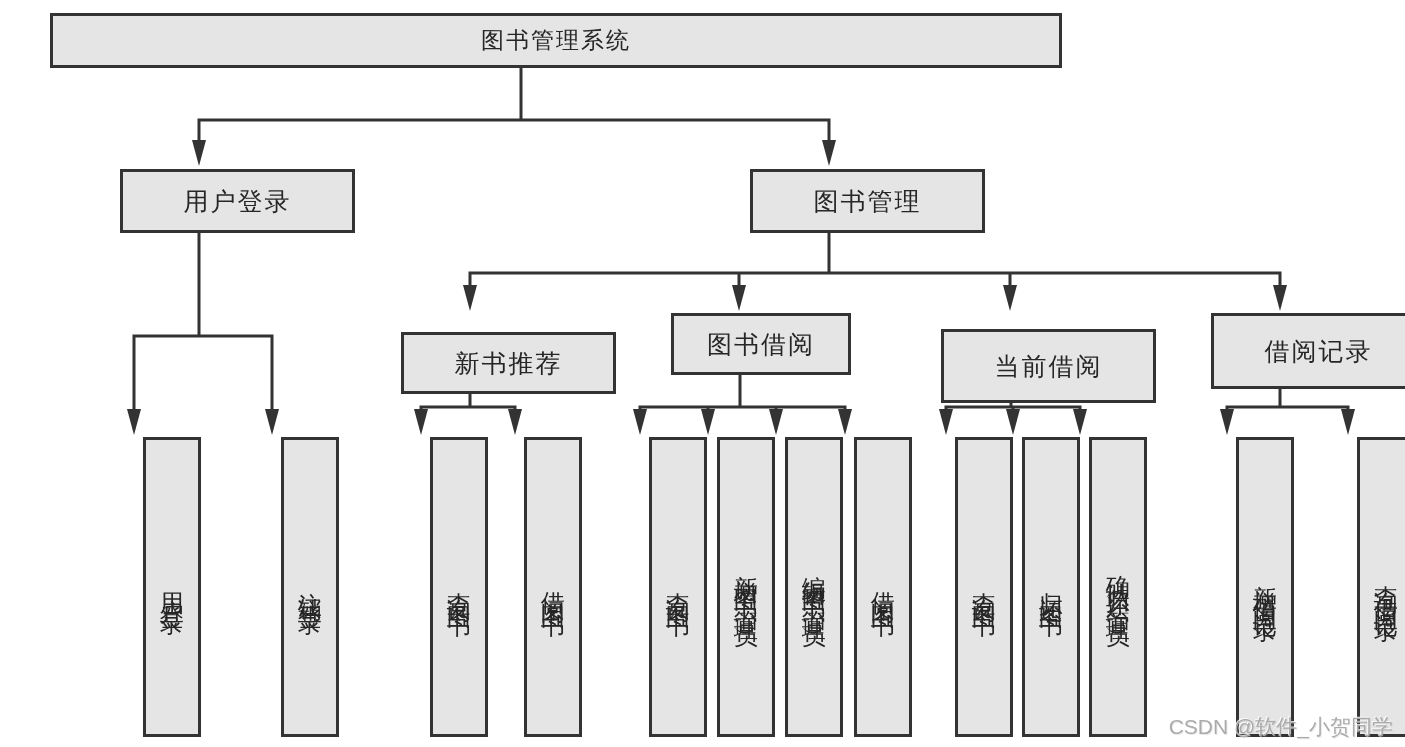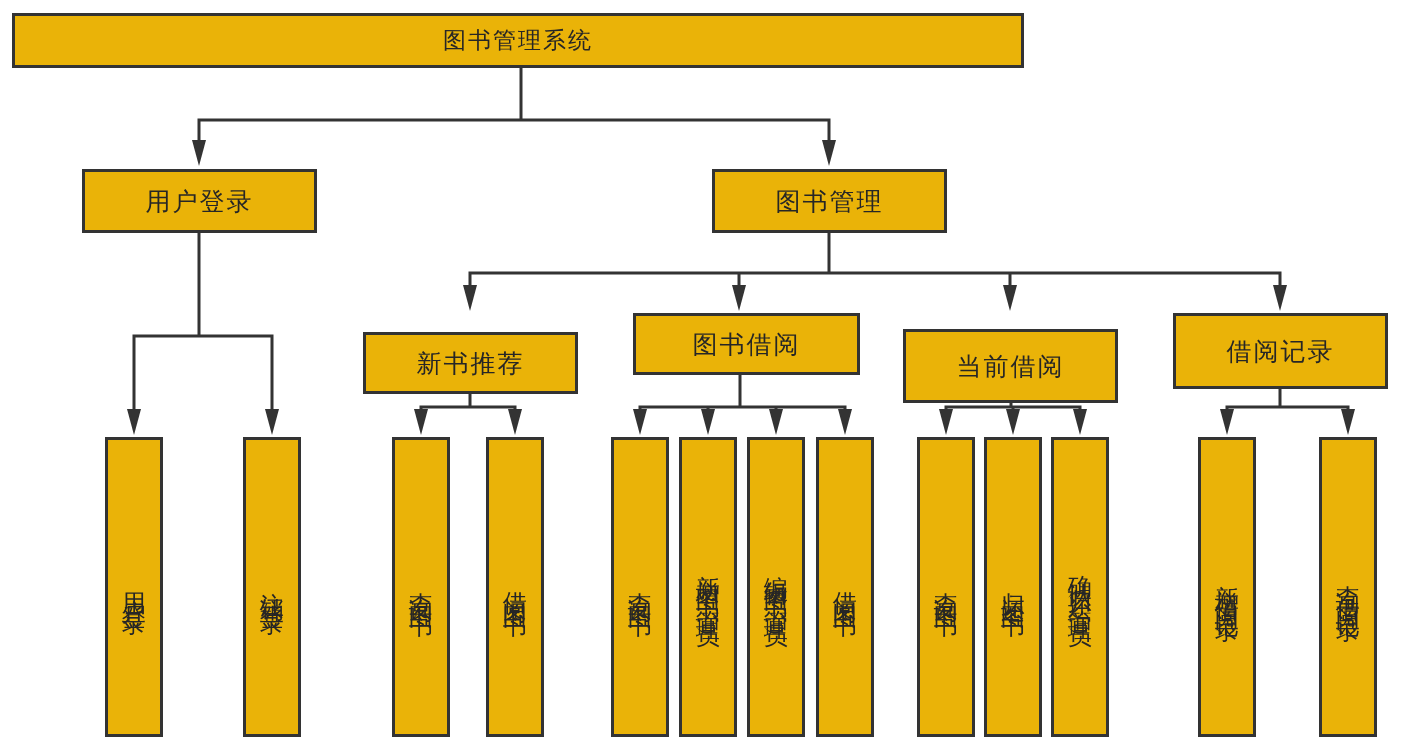--- a/index.html
+++ b/index.html
@@ -16,25 +16,26 @@
   .connectors {
     position: absolute;
     left: 0; top: 0;
     width: 1405px; height: 747px;
     pointer-events: none;
   }
   .box {
     position: absolute;
     box-sizing: border-box;
     border: 3px solid #333333;
-    background: #eab308;
+    background: #e5e5e5;
     display: flex;
     align-items: center;
     justify-content: center;
     text-align: center;
+    margin-left: 38px;
   }
   .h-label {
     font-size: 25px;
     letter-spacing: 2px;
     line-height: 1;
     white-space: nowrap;
   }
   .root-label {
     font-size: 23px;
     letter-spacing: 2px;
@@ -106,21 +107,21 @@
   <div class="box" style="left:82px; top:169px; width:235px; height:64px;">
     <span class="h-label">用户登录</span>
   </div>
   <div class="box" style="left:712px; top:169px; width:235px; height:64px;">
     <span class="h-label">图书管理</span>
   </div>
 
   <div class="box" style="left:363px; top:332px; width:215px; height:62px;">
     <span class="h-label">新书推荐</span>
   </div>
-  <div class="box" style="left:633px; top:313px; width:227px; height:62px;">
+  <div class="box" style="left:633px; top:313px; width:180px; height:62px;">
     <span class="h-label">图书借阅</span>
   </div>
   <div class="box" style="left:903px; top:329px; width:215px; height:74px;">
     <span class="h-label">当前借阅</span>
   </div>
   <div class="box" style="left:1173px; top:313px; width:215px; height:76px;">
     <span class="h-label">借阅记录</span>
   </div>
 
   <div class="box" style="left:105px; top:437px; width:58px; height:300px;">
@@ -160,14 +161,15 @@
     <span class="v-label">确认归还（管理员）</span>
   </div>
 
   <div class="box" style="left:1198px; top:437px; width:58px; height:300px;">
     <span class="v-label">新增借阅记录</span>
   </div>
   <div class="box" style="left:1319px; top:437px; width:58px; height:300px;">
     <span class="v-label">查询借阅记录</span>
   </div>
 
+  <div class="watermark">CSDN @软件_小贺同学</div>
 
 </div>
 
 </body></html>

